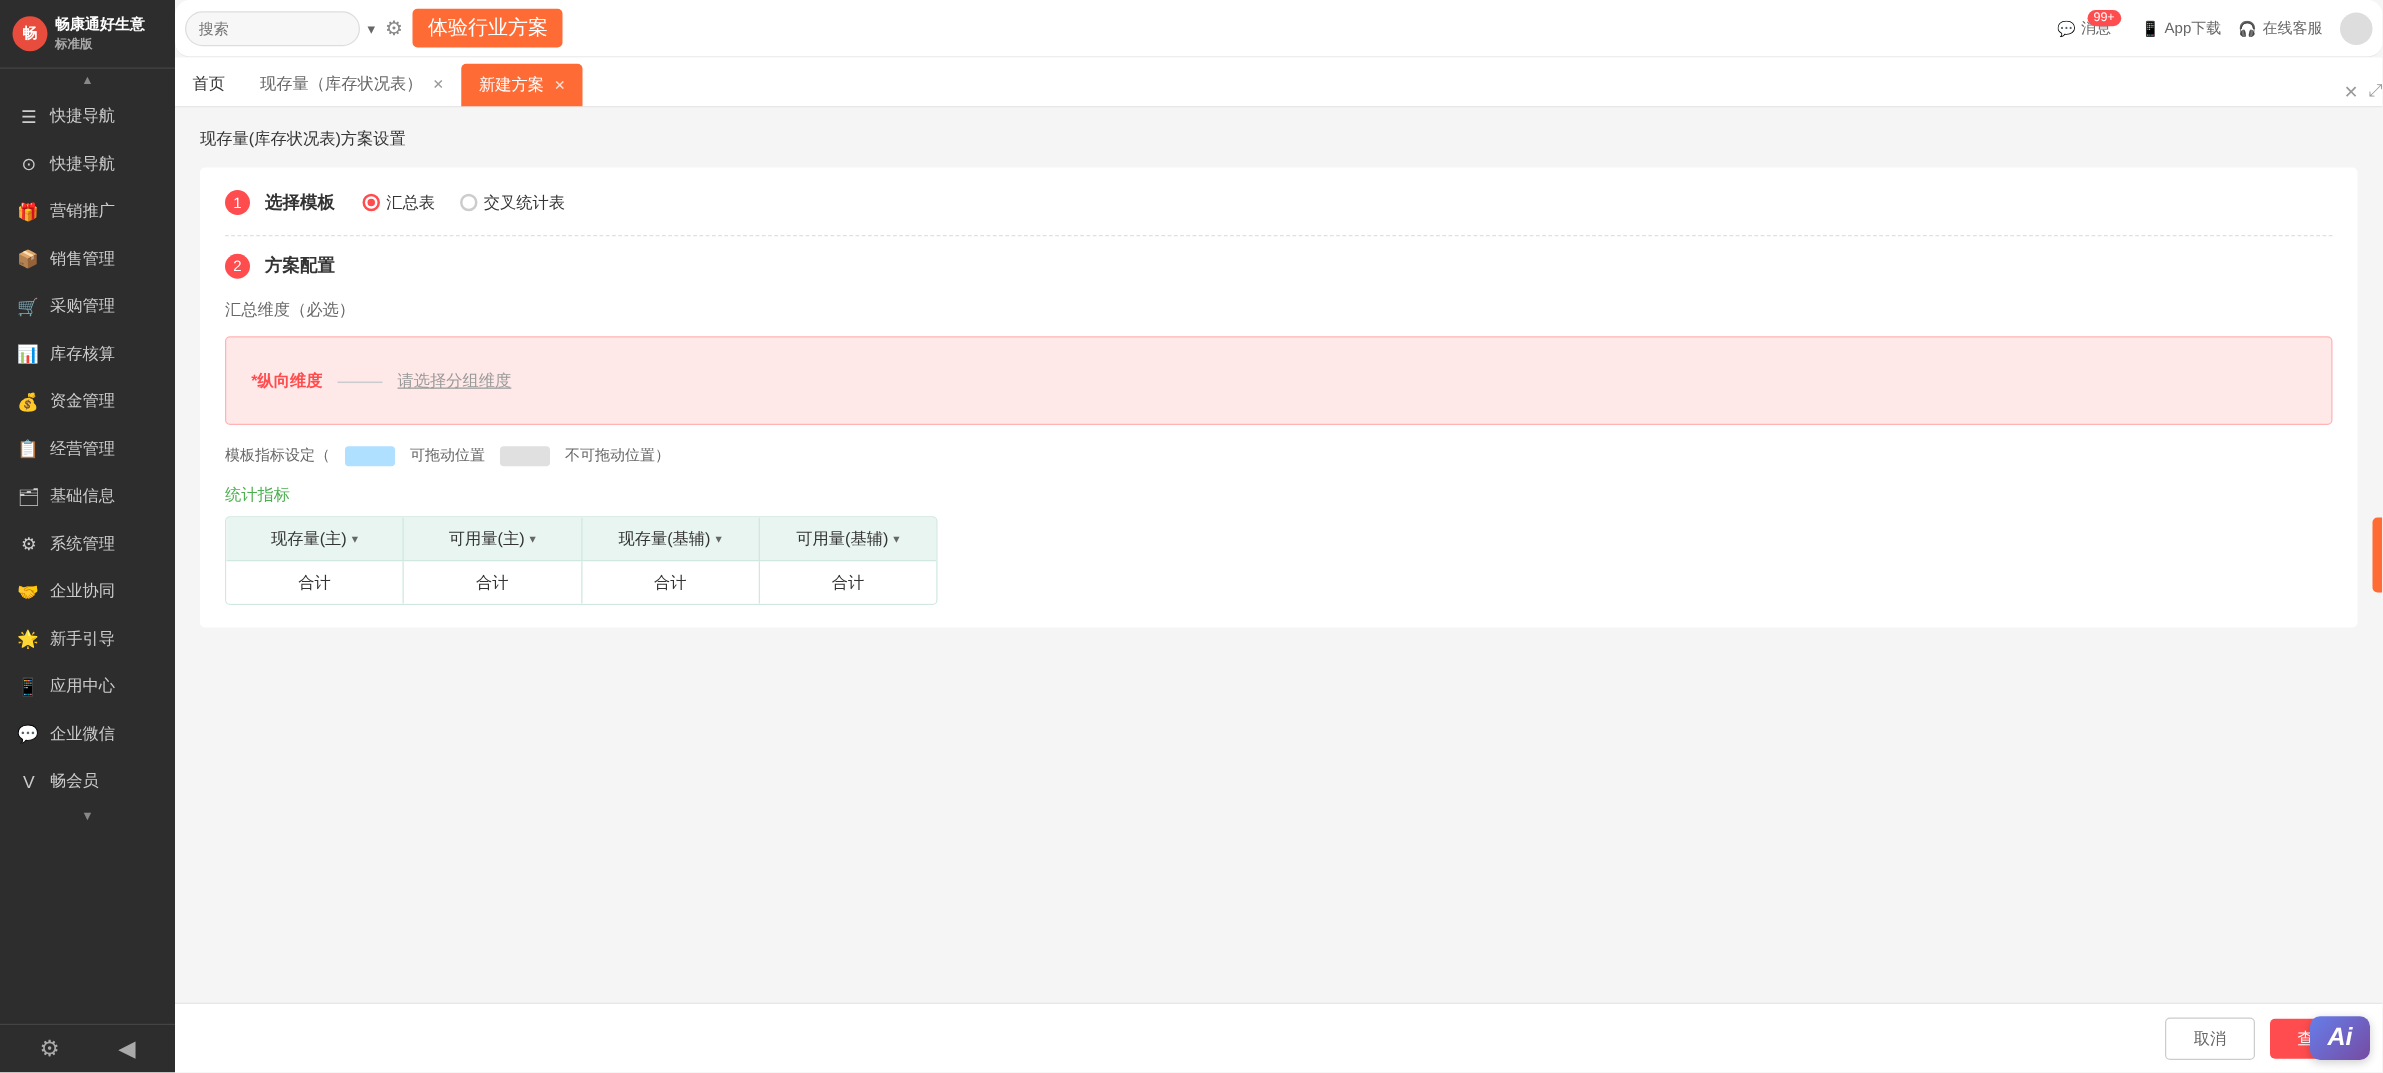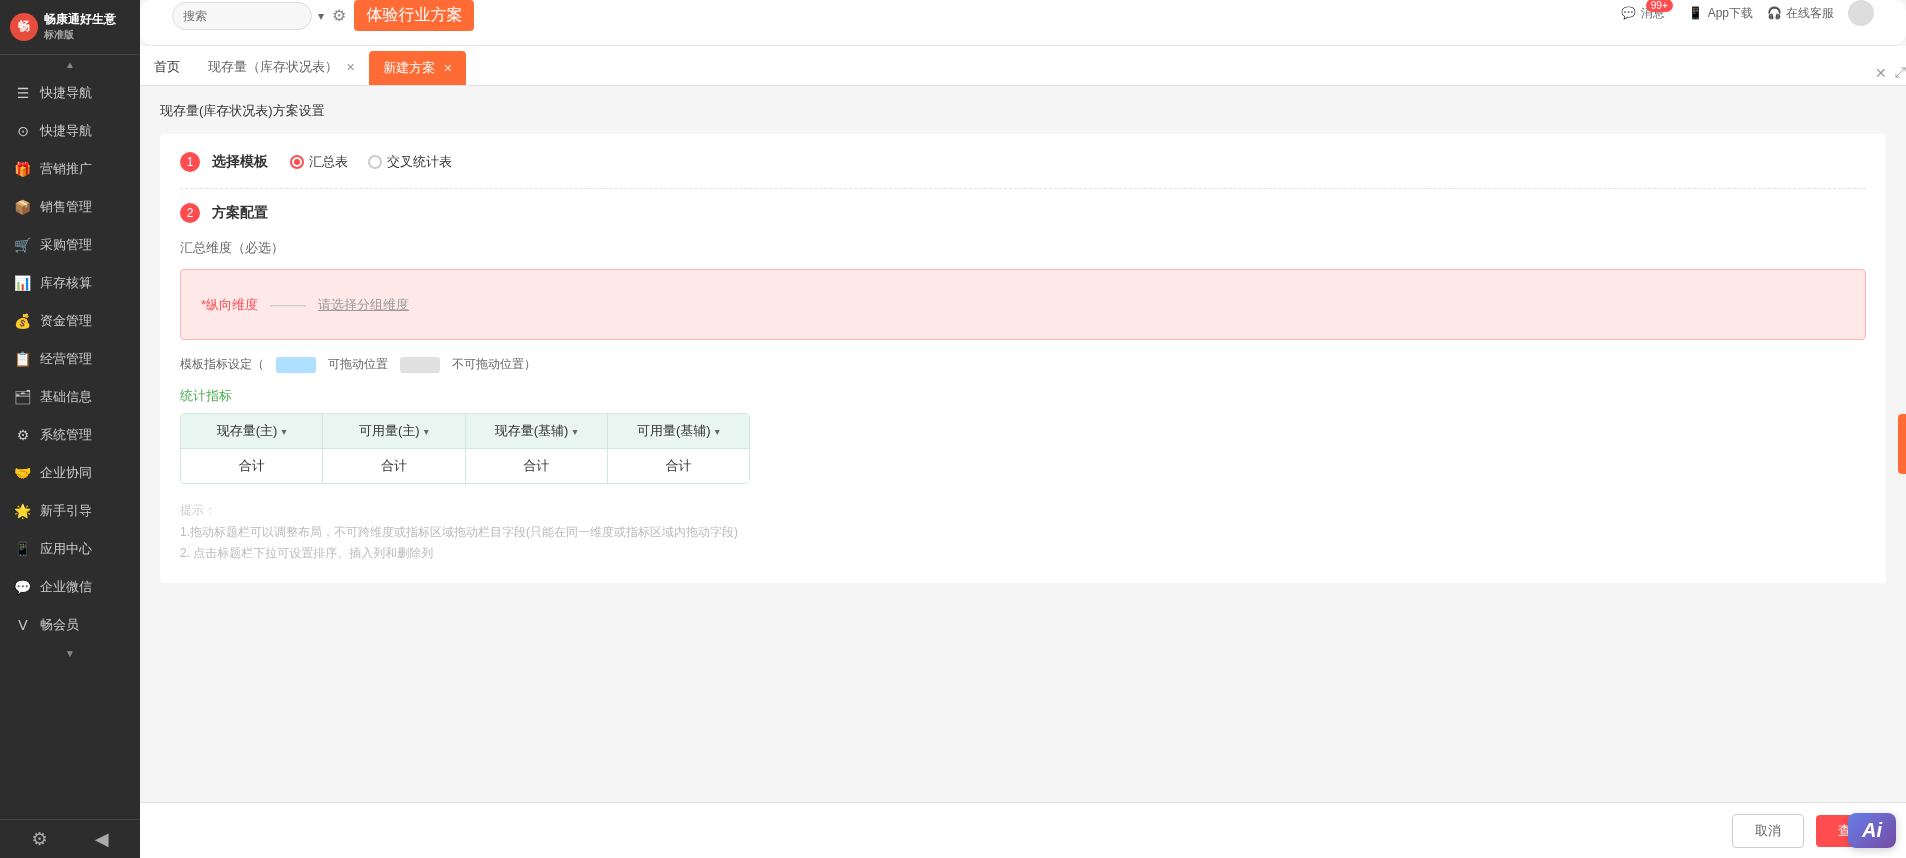--- a/index.html
+++ b/index.html
@@ -86,22 +86,22 @@
       flex-direction: column;
       overflow: hidden;
     }
 
     
     .topbar {
       height: 46px;
       background: #fff;
       border-bottom: 1px solid #e8e8e8;
       display: flex;
-      align-items: flex-start;
-      padding: 0 32px;
+      align-items: center;
+      padding: 0 8px;
       gap: 10px;
       flex-shrink: 0;
       border-radius: 12px;
     }
     .topbar-left {
       display: flex;
       align-items: center;
       gap: 8px;
       flex: 1;
     }
@@ -307,21 +307,21 @@
       border-radius: 4px;
       padding: 24px 20px;
       margin-bottom: 16px;
       display: flex;
       align-items: center;
       gap: 12px;
     }
     .dim-label {
       color: #ff4d4f;
       font-size: 13px;
-      font-weight: normal;
+      font-weight: bold;
     }
     .dim-separator {
       color: #ccc;
       font-size: 18px;
     }
     .dim-placeholder {
       color: #999;
       font-size: 13px;
       text-decoration: underline;
     }
@@ -671,25 +671,20 @@
           </div>
         </div>
         <div class="stats-data-row">
           <div class="stats-data-cell">合计</div>
           <div class="stats-data-cell">合计</div>
           <div class="stats-data-cell">合计</div>
           <div class="stats-data-cell">合计</div>
         </div>
       </div>
 
-      <div class="tips-area">
-        <span class="tips-title">提示：</span><br>
-        <span>1.拖动标题栏可以调整布局，不可跨维度或指标区域拖动栏目字段(只能在同一维度或指标区域内拖动字段)</span><br>
-        <span>2. 点击标题栏下拉可设置排序、插入列和删除列</span>
-      </div>
 
 
     </div>
 
     <div class="right-scroll-handle"></div>
   </div>
 
   <div class="action-bar">
     <button class="btn-cancel">取消</button>
     <button class="btn-query">查询</button>

